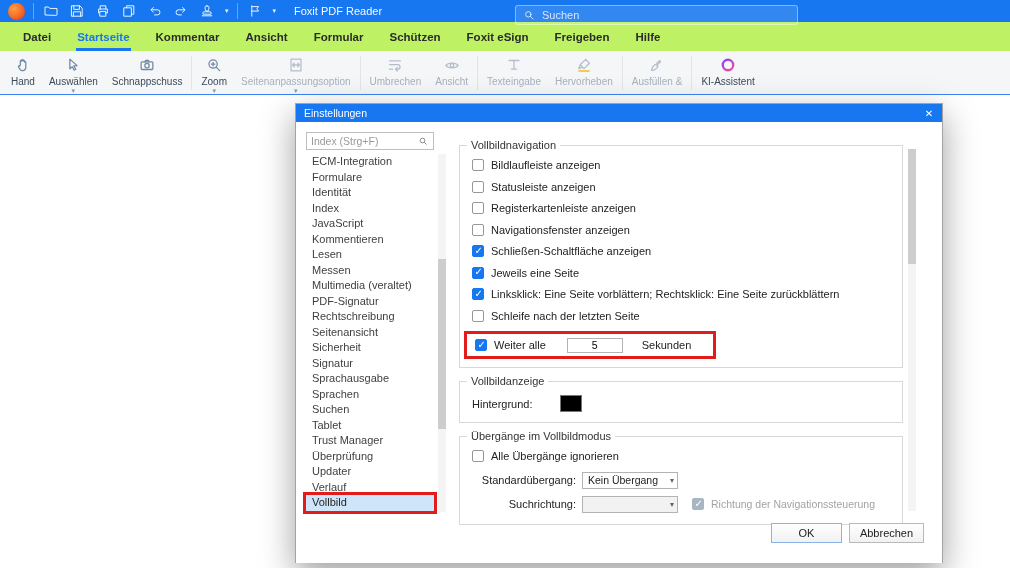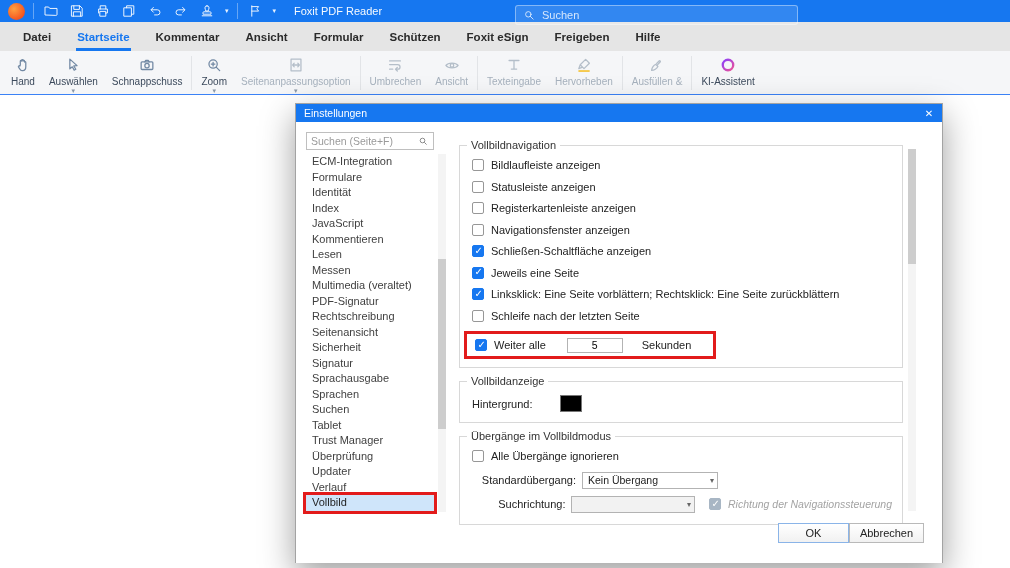--- a/index.html
+++ b/index.html
@@ -13,21 +13,21 @@
   .logo{width:17px;height:17px;border-radius:50%;background:radial-gradient(circle at 35% 35%,#ffa040,#f4511e 75%);flex:0 0 auto;}
   .tsep{width:1px;height:16px;background:rgba(255,255,255,.35);}
   .tic{width:18px;height:18px;display:flex;align-items:center;justify-content:center;cursor:default;}
   .tsvg{stroke:#fff;fill:none;stroke-width:1.2;stroke-linecap:round;stroke-linejoin:round;opacity:.95;}
   .tcaret{color:rgba(255,255,255,.9);font-size:7px;margin-left:1px;}
   .app-title{color:rgba(255,255,255,.96);font-size:11px;margin-left:10px;white-space:nowrap;}
   .search-pill{position:absolute;left:515px;top:5px;width:283px;height:20px;border:1px solid rgba(255,255,255,.4);background:rgba(255,255,255,.12);border-radius:3px;display:flex;align-items:center;padding:0 7px;gap:6px;}
   .search-pill .ph{color:rgba(255,255,255,.8);font-size:11px;}
 
   
-  #menubar{height:29px;background:#e5e5e5;display:flex;align-items:stretch;padding-left:10px;}
+  #menubar{height:29px;background:#bef264;display:flex;align-items:stretch;padding-left:10px;}
   .menu-item{display:flex;align-items:center;padding:0 13px;font-size:11.5px;font-weight:700;color:#2b2b2b;position:relative;cursor:default;}
   .menu-item.active{color:var(--accent);}
   .menu-item.active::after{content:"";position:absolute;left:12px;right:12px;bottom:0;height:3px;background:var(--accent);}
 
   
   #ribbon{height:44px;background:#f5f6f8;border-bottom:1px solid #3b82f6;display:flex;align-items:flex-start;padding:4px 4px 0;}
   .rib{display:flex;flex-direction:column;align-items:center;padding:0 7px;cursor:default;}
   .rib .ricon{height:20px;display:flex;align-items:center;justify-content:center;margin-bottom:1px;}
   .rib .rlabel{font-size:10px;color:#3c4a5c;white-space:nowrap;}
   .rib .rcaret{font-size:7px;color:#8a97a6;line-height:6px;margin-top:1px;}
@@ -66,31 +66,31 @@
   .advance-annotation{border:3px solid var(--annotation);width:fit-content;padding:5px 8px;margin:2px 0 4px -6px;}
   .opt.adv{margin:0;}
   .opt.adv .olabel{margin-right:14px;}
   .sec{width:56px;height:15px;border:1px solid #b3b3b3;font-size:10.5px;text-align:center;font-family:inherit;margin-right:12px;}
   .grp2{padding-bottom:10px;}
   .bg-row{display:flex;align-items:center;margin-left:2px;}
   .bg-row .olabel{width:88px;}
   .swatch{width:22px;height:17px;display:inline-block;border:1px solid #777;}
   .form-row{display:flex;align-items:center;margin:0 0 7px;}
   .flabel{width:112px;text-align:right;padding-right:6px;font-size:11px;color:#222;white-space:nowrap;}
-  .dd{display:flex;align-items:center;justify-content:space-between;width:136px;height:17px;border:1px solid #b3b3b3;background:#fff;font-size:10.5px;color:#222;padding:0 3px 0 5px;}
+  .dd{display:flex;align-items:center;justify-content:space-between;width:96px;height:17px;border:1px solid #b3b3b3;background:#fff;font-size:10.5px;color:#222;padding:0 3px 0 5px;}
   .dd .ddc{font-size:8px;color:#666;}
   .dd.ddis{background:#f2f2f2;color:#999;}
   .dis-opt{margin:0 0 0 14px;}
-  .dis-opt .olabel{color:#a3a3a3;font-size:10.5px;font-style:italic;}
+  .dis-opt .olabel{color:#a3a3a3;font-size:10.5px;}
   .dis-opt .cbx{border-color:#a8b6c4;}
   .dis-opt[data-checked="true"] .cbx{background:#a8b6c4;border-color:#a8b6c4;}
   .dis-opt[data-checked="true"] .cbx::after{content:"✓";position:absolute;left:1.5px;top:-1.5px;color:#fff;font-size:10px;font-weight:bold;}
   .dlg-scroll{position:absolute;left:612px;top:27px;width:8px;height:362px;background:#f4f4f4;}
   .dlg-scroll .thumb{position:absolute;left:0;top:0;width:8px;height:115px;background:#cdcdcd;}
-  .dlg-footer{position:absolute;right:18px;bottom:20px;display:flex;}
+  .dlg-footer{position:absolute;right:18px;bottom:20px;display:flex;gap:7px;}
   .btn{height:20px;border:1px solid #b9b9b9;background:linear-gradient(#ffffff,#f1f1f1);font-size:11px;color:#222;display:flex;align-items:center;justify-content:center;cursor:default;}
   .btn.ok{width:71px;border-color:#8ab4e8;}
   .btn.cancel{width:75px;}
 </style>
 </head>
 <body>
 
 <div id="screen">
 
   <header id="titlebar">
@@ -275,21 +275,21 @@
 
   <div id="dialog">
     <div class="dlg-title">
       <span class="dtext">Einstellungen</span>
       <span class="dlg-close">✕</span>
     </div>
     <div class="dlg-body">
 
       <div class="left-panel">
         <div class="dlg-search">
-          <span class="ph">Suchen (Seite+F)</span>
+          <span class="ph">Index (Strg+F)</span>
           <svg width="11" height="11" viewBox="0 0 20 20" style="stroke:#8a8a8a;fill:none;stroke-width:1.8">
               <circle cx="8.2" cy="8.2" r="4.2"></circle>
               <path d="M11.4 11.4l4.2 4.2"></path>
             </svg>
         </div>
         <div class="cat-list">
           <div class="cat">ECM-Integration</div>
           <div class="cat">Formulare</div>
           <div class="cat">Identität</div>
           <div class="cat">Index</div>

